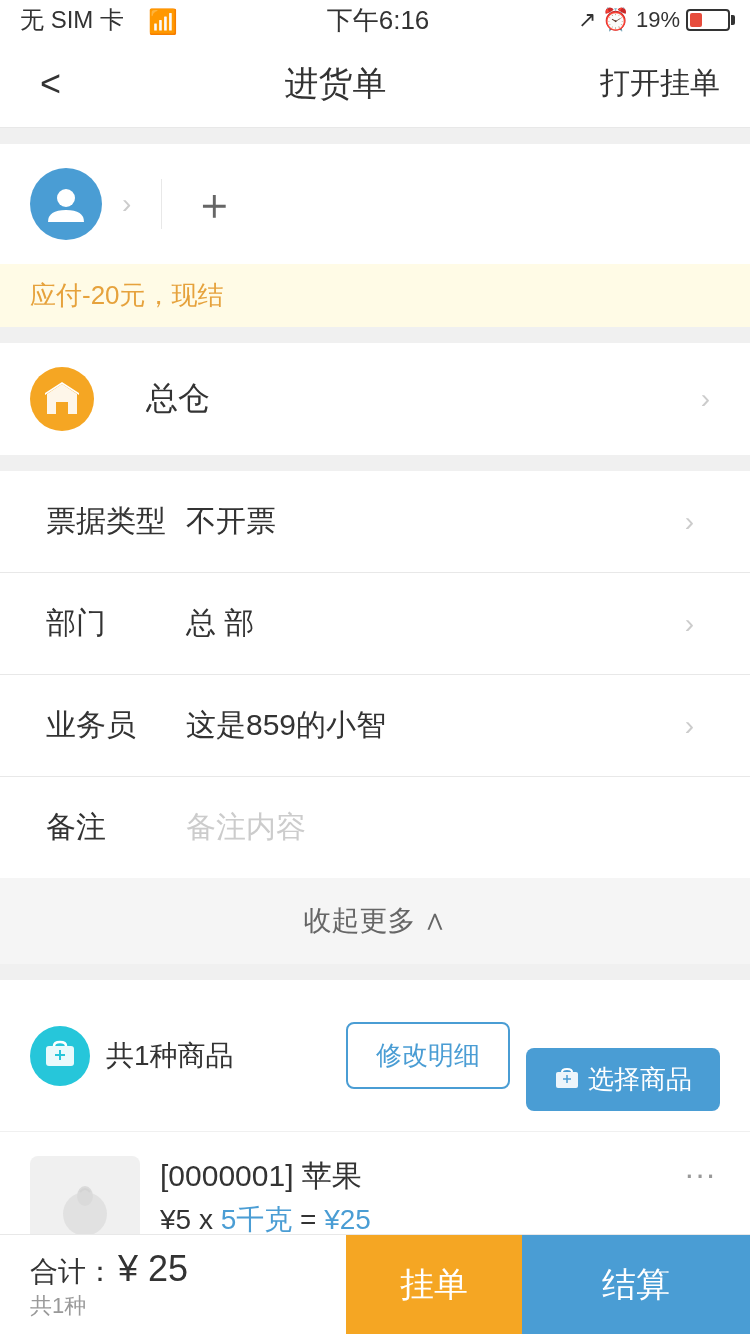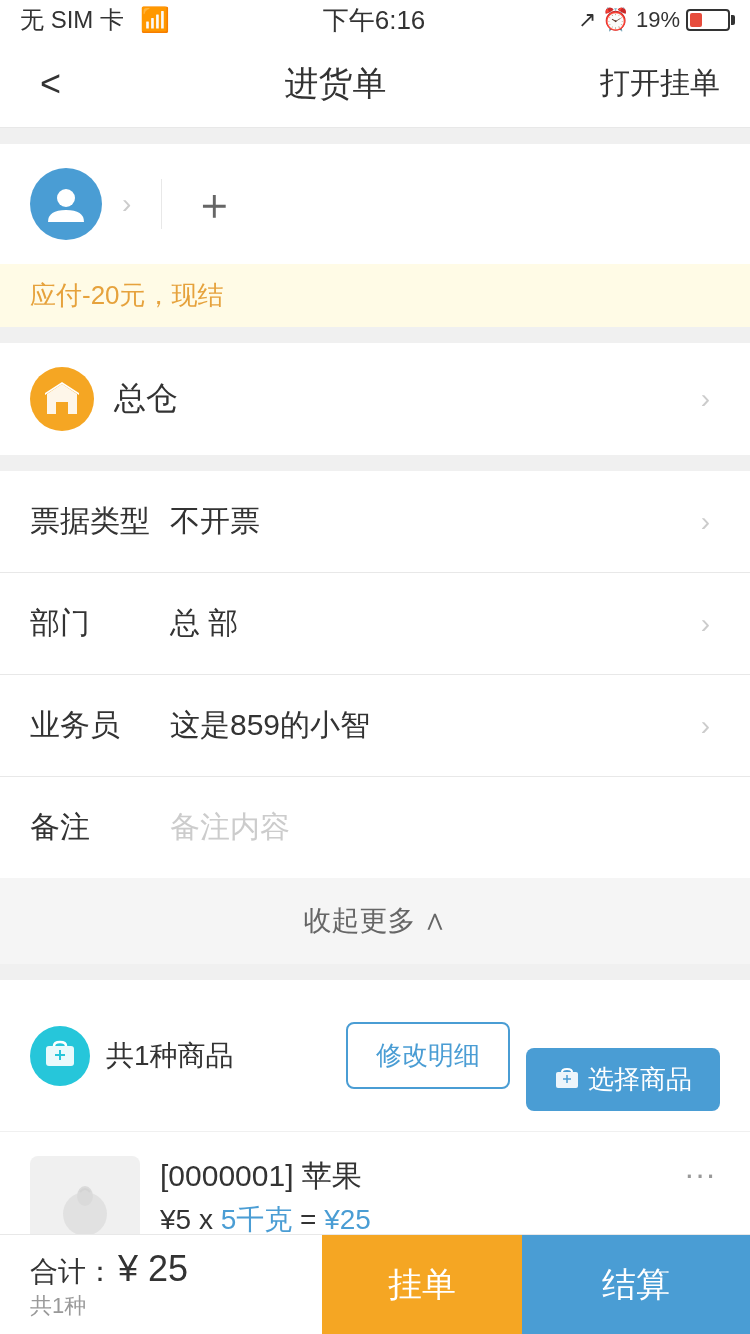--- a/index.html
+++ b/index.html
@@ -18,21 +18,21 @@
       width: 750px;
       height: 40px;
       background: #fff;
       display: flex;
       align-items: center;
       justify-content: space-between;
       padding: 0 20px;
       font-size: 24px;
       color: #333;
     }
-    .status-left { display: flex; align-items: center; gap: 16px; }
+    .status-left { display: flex; align-items: flex-end; gap: 24px; }
     .status-center { font-weight: 500; font-size: 26px; }
     .status-right { display: flex; align-items: center; gap: 6px; font-size: 22px; }
     .battery-icon {
       width: 44px; height: 22px;
       border: 2px solid #333;
       border-radius: 4px;
       position: relative;
       display: inline-flex;
       align-items: center;
     }
@@ -150,20 +150,21 @@
       font-size: 26px;
       color: #e6a23c;
     }
 
     
     .warehouse-row {
       display: flex;
       align-items: center;
       padding: 24px 30px;
       background: #fff;
+      gap: 32px;
     }
     .warehouse-icon {
       width: 64px;
       height: 64px;
       border-radius: 50%;
       background: #f5a623;
       display: flex;
       align-items: center;
       justify-content: center;
       margin-right: 20px;
@@ -173,21 +174,21 @@
     .warehouse-name {
       flex: 1;
       font-size: 32px;
       color: #333;
     }
 
     
     .form-row {
       display: flex;
       align-items: center;
-      padding: 30px 30px;
+      padding: 30px 46px;
       background: #fff;
       min-height: 90px;
     }
     .form-label {
       font-size: 30px;
       color: #333;
       width: 120px;
       flex-shrink: 0;
     }
     .form-value {
@@ -312,21 +313,21 @@
     .total-section {
       flex: 1;
       display: flex;
       flex-direction: column;
       justify-content: center;
       padding: 0 30px;
     }
     .total-amount { font-size: 36px; color: #333; font-weight: 500; }
     .total-count { font-size: 22px; color: #999; }
     .btn-hang {
-      width: 200px;
+      width: 176px;
       background: #f5a623;
       color: #fff;
       font-size: 34px;
       display: flex;
       align-items: center;
       justify-content: center;
       cursor: pointer;
     }
     .btn-checkout {
       width: 228px;

